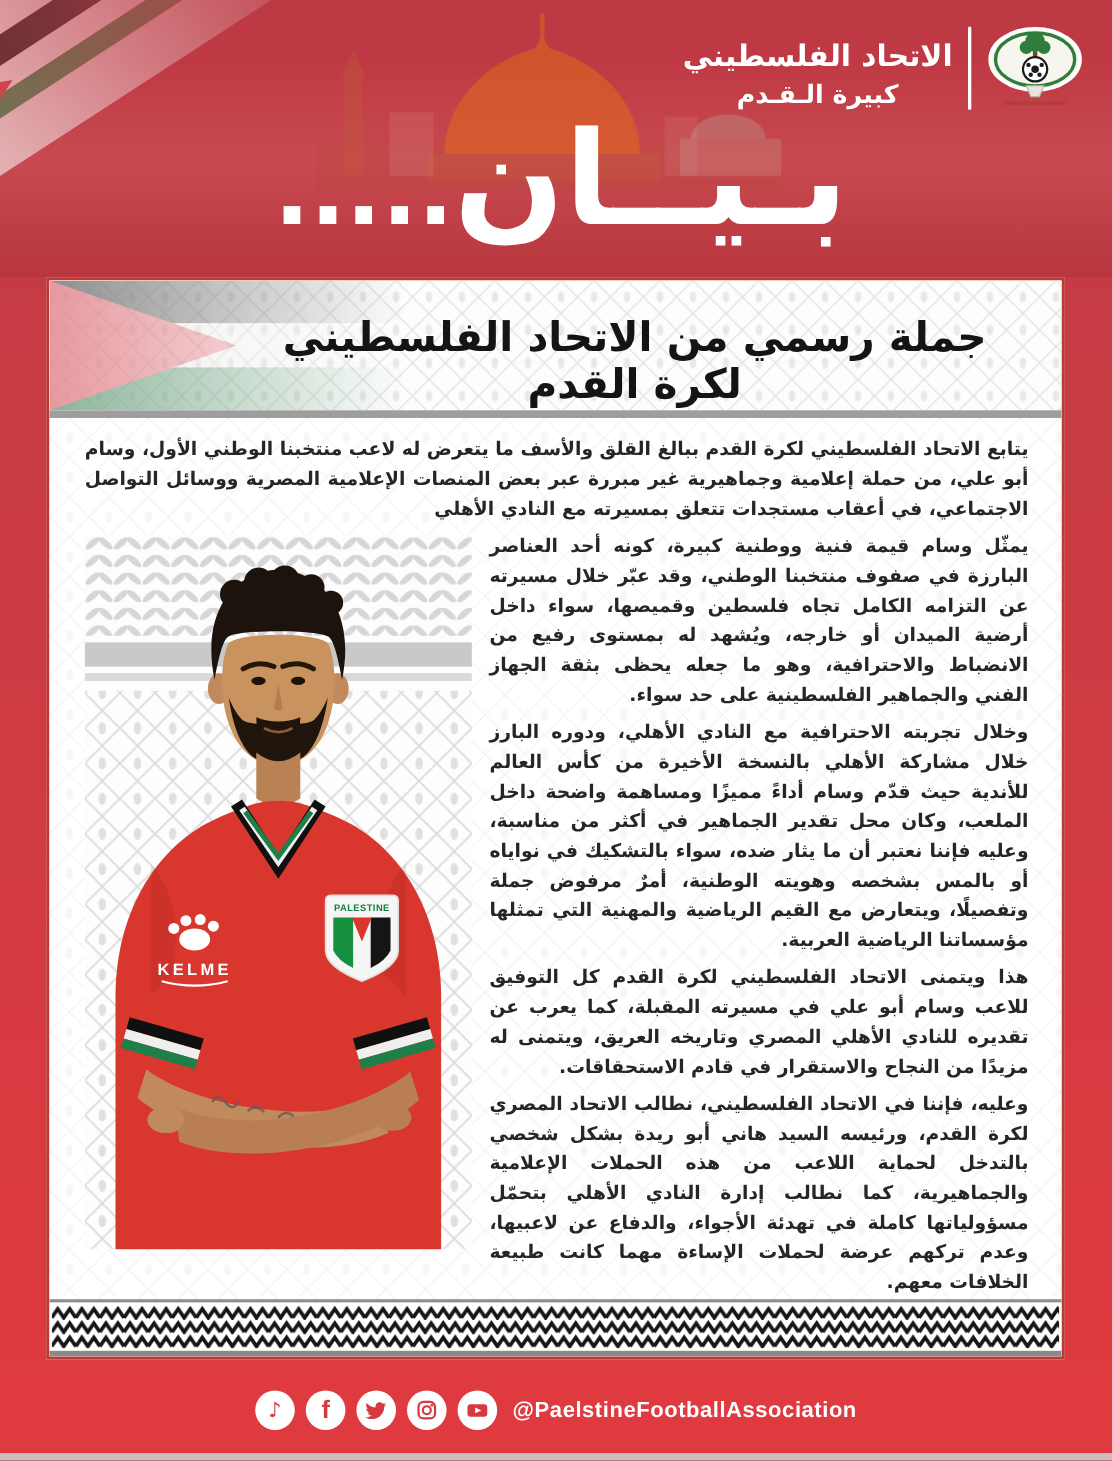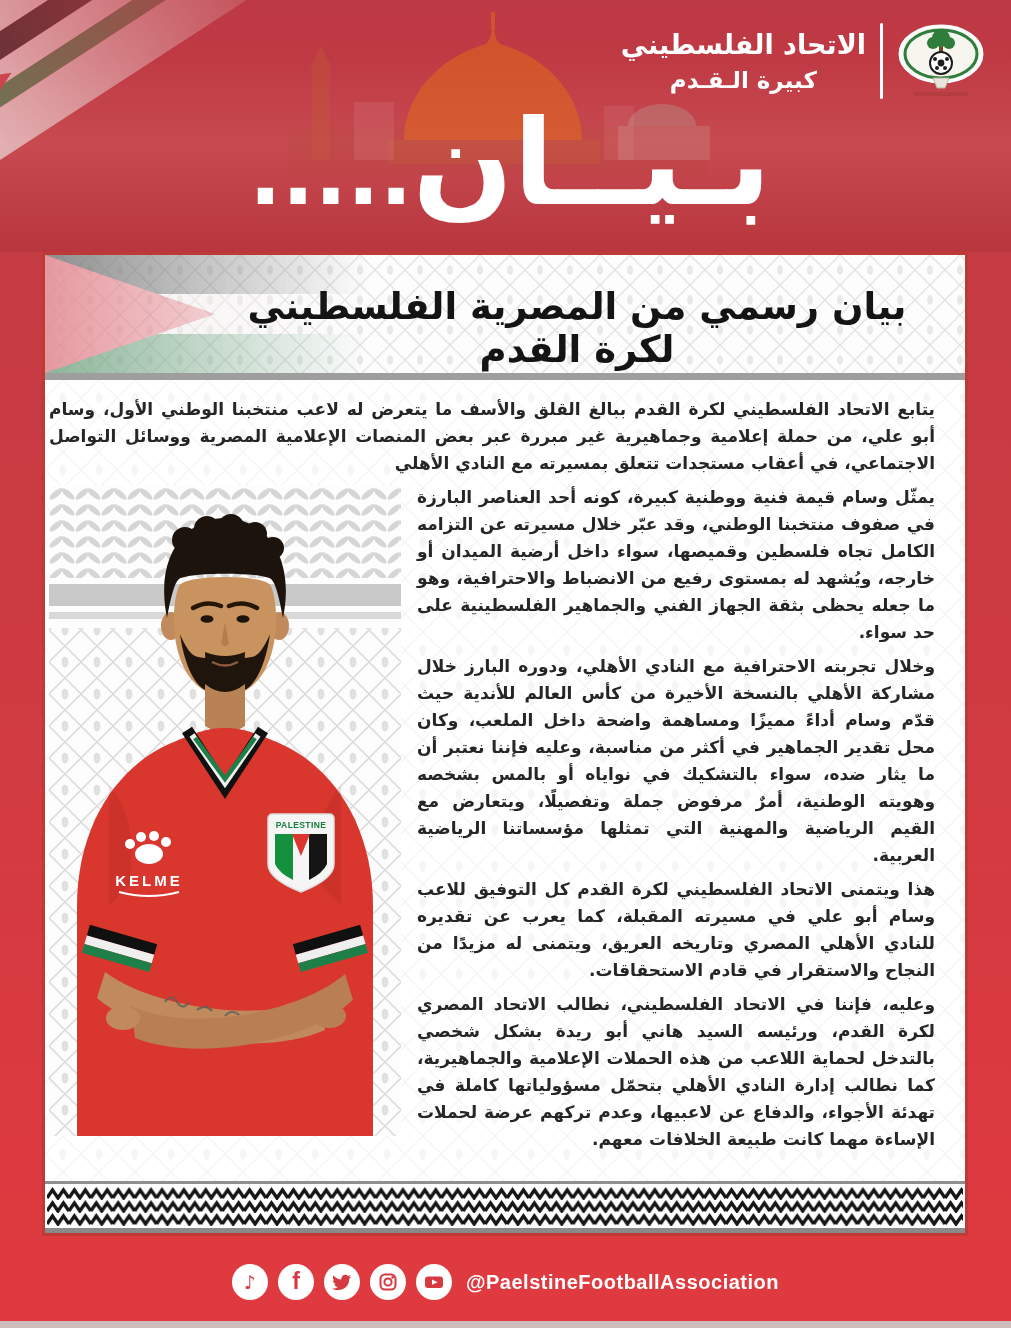--- a/index.html
+++ b/index.html
@@ -5,42 +5,42 @@
   html,body{margin:0;padding:0;}
   body{background:#3a3a3a;font-family:"DejaVu Sans",sans-serif;}
   .poster{position:relative;width:1011px;height:1328px;overflow:hidden;margin:0 auto;
     background:linear-gradient(180deg,#bd3943 0%,#c53b44 18%,#cd3b42 45%,#d83a40 75%,#e03a40 100%);}
   
   .top-band{position:absolute;top:0;left:0;width:100%;height:252px;}
   .city-tint{position:absolute;top:55px;left:0;right:0;height:197px;
     background:linear-gradient(180deg,rgba(255,205,185,0) 0%,rgba(255,210,190,.10) 45%,rgba(90,20,20,.12) 100%);}
   .dome-svg{position:absolute;top:6px;left:268px;}
   .flag-ribbon{position:absolute;top:0;left:0;}
-  .org{position:absolute;top:22px;right:26px;display:flex;align-items:center;gap:14px;color:#fff;direction:ltr;}
+  .org{position:absolute;top:22px;right:26px;display:flex;align-items:flex-end;gap:14px;color:#fff;direction:ltr;}
   .org-names{text-align:center;direction:rtl;}
   .org-l1{font-size:27px;font-weight:bold;letter-spacing:.5px;}
   .org-l2{font-size:23px;font-weight:bold;margin-top:7px;letter-spacing:1px;}
   .org-divider{width:3px;height:76px;background:#fff;border-radius:2px;}
   
   .bayan{position:absolute;top:104px;left:70px;width:880px;height:140px;display:flex;direction:rtl;
     justify-content:center;align-items:baseline;color:#fff;}
   .bayan-part{font-size:118px;font-weight:bold;line-height:1;white-space:nowrap;}
   .statement-box{font-family:"Liberation Sans",sans-serif;font-size:42px;font-weight:bold;
     letter-spacing:5px;line-height:.95;padding:0 12px 2px;border-bottom:9px solid #fff;}
   .dots{font-size:86px;font-weight:bold;letter-spacing:3px;}
   
   .card{position:absolute;top:252px;left:42px;width:926px;height:984px;background:#fff;
     border:3px solid #bd3a35;box-sizing:border-box;}
   .card-header{position:relative;height:118px;overflow:hidden;border-bottom:7px solid #9e9e9e;background:#fdfdfd;}
   .hdr-net{position:absolute;inset:0;opacity:.55;}
   .hdr-flag{position:absolute;left:0;top:0;}
   .card-title{position:relative;margin:0;padding:30px 26px 0 170px;text-align:center;direction:rtl;
     font-size:37px;font-weight:bold;color:#141414;letter-spacing:0;}
   .card-body{position:relative;height:801px;overflow:hidden;direction:rtl;box-sizing:border-box;
-    padding:16px 30px 0 4px;background:#fff;}
+    padding:16px 30px 0 32px;background:#fff;}
   .body-net{position:absolute;inset:0;opacity:.45;}
   .body-text{position:relative;}
   .card-body p{margin:0 0 7px;font-size:17px;line-height:27px;font-weight:bold;color:#262626;text-align:justify;}
   .player-fig{float:left;width:352px;height:650px;margin:2px 16px 0 0;position:relative;}
   .keffiyeh-band{height:52px;border-top:3px solid #8f8f8f;border-bottom:5px solid #8a8a8a;
     box-sizing:border-box;padding:3px 2px;background:#fff;}
   
   .footer{position:absolute;left:0;right:0;top:1236px;height:92px;display:flex;align-items:center;
     justify-content:center;gap:14px;}
   .socials{display:flex;gap:10px;}
@@ -146,21 +146,21 @@
               <rect width="360" height="118" fill="url(#fadeH)"></rect>
             </mask>
         </defs>
         <g mask="url(#maskH)" opacity="0.85">
           <rect x="0" y="0" width="360" height="39" fill="#7b7b7b"></rect>
           <rect x="0" y="39" width="360" height="40" fill="#f3ecec"></rect>
           <rect x="0" y="79" width="360" height="39" fill="#78a888"></rect>
           <polygon points="0,0 170,59 0,118" fill="#e2888f"></polygon>
         </g>
       </svg>
-      <h1 class="card-title">بيان رسمي من المصرية الفلسطيني لكرة القدم</h1>
+      <h1 class="card-title">جملة رسمي من الاتحاد الفلسطيني لكرة القدم</h1>
     </div>
 
     <div class="card-body">
       <svg class="body-net" width="920" height="801">
         <defs>
           <pattern id="netB" width="36" height="36" patternUnits="userSpaceOnUse">
             <path d="M0,18 L18,0 L36,18 L18,36 Z" fill="none" stroke="#e7e7e7" stroke-width="1.3"></path>
             <ellipse cx="18" cy="18" rx="3.4" ry="5.5" fill="#ececec"></ellipse>
           </pattern>
         </defs>

